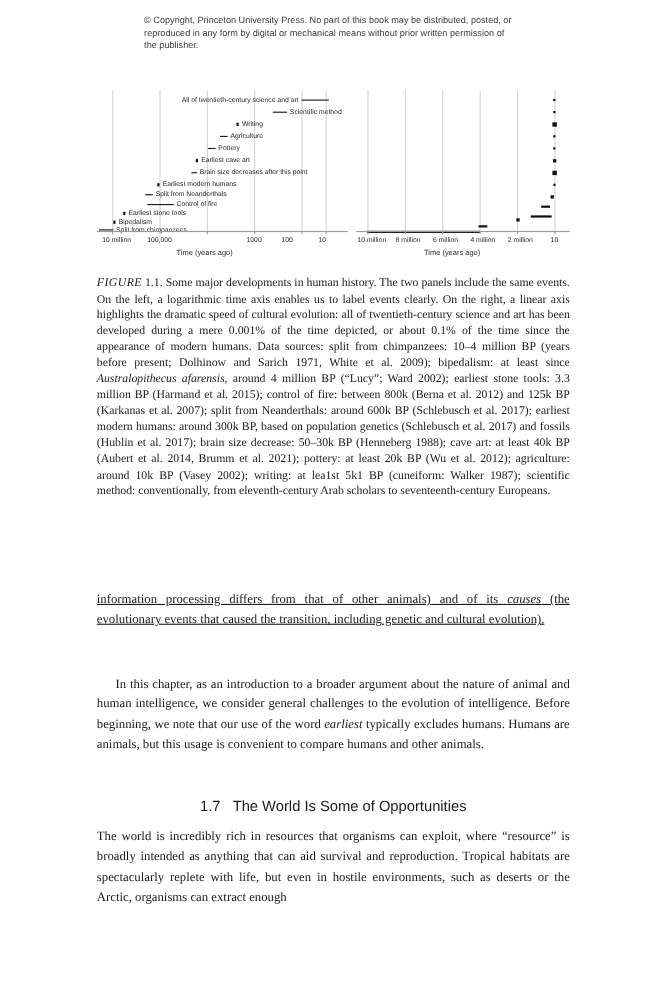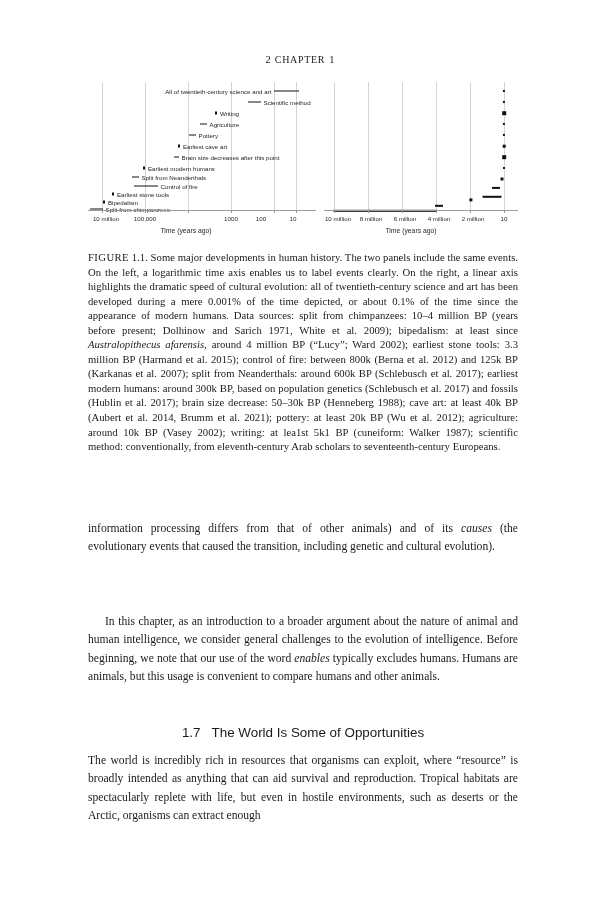--- a/index.html
+++ b/index.html
@@ -157,33 +157,34 @@
     width: 430px;
     font-size: 10.7px;
     line-height: 14.55px;
     text-align: justify;
     text-justify: inter-word;
     hyphens: manual;
   }
   .caption .fig-word {
     font-variant: small-caps;
     letter-spacing: 0.4px;
+    font-style: italic;
   }
 
   
   .body-block {
     position: absolute;
     left: 88px;
     width: 430px;
     font-size: 11.6px;
     line-height: 18.3px;
     text-align: justify;
     hyphens: manual;
   }
-  #para-cont  { top: 520px; }
+  #para-cont  { top: 536px; text-decoration: underline; }
   #para-chap  { top: 613px; }
   .indent { text-indent: 17px; }
 
   .section-heading {
     position: absolute;
     left: 88px;
     width: 430px;
     top: 725px;
     text-align: center;
     font-family: "Liberation Sans", sans-serif;
@@ -206,24 +207,22 @@
     color: #3a3a3a;
   }
 
   i, .ital { font-style: italic; }
 </style>
 </head>
 <body>
 
 <div class="page">
 
-
-  <div class="running-head">
-    <span>2</span><span class="chaptword">CHAPTER</span><span>1</span>
-  </div>
+  <div class="copyright">© Copyright, Princeton University Press. No part of this book may be distributed, posted, or reproduced in any form by digital or mechanical means without prior written permission of the publisher.</div>
+
 
   <div class="figure">
 
     <div class="panel panel-left">
       <div class="plotarea">
         <div class="gridline" style="left:14px;"></div>
         <div class="gridline" style="left:57px;"></div>
         <div class="gridline" style="left:100px;"></div>
         <div class="gridline" style="left:143px;"></div>
         <div class="gridline" style="left:186px;"></div>
@@ -362,21 +361,21 @@
   <div class="caption">
     <span class="fig-word">FIGURE</span>
     <span>1.1.</span><span> Some major developments in human history. The two panels include the same events. On the left, a logarithmic time axis enables us to label events clearly. On the right, a linear axis highlights the dramatic speed of cultural evolution: all of twentieth-century science and art has been developed during a mere 0.001% of the time depicted, or about 0.1% of the time since the appearance of modern humans. Data sources: split from chimpanzees: 10–4 million BP (years before present; Dolhinow and Sarich 1971, White et al. 2009); bipedalism: at least since </span><i>Australopithecus afarensis</i><span>, around 4 million BP (“Lucy”; Ward 2002); earliest stone tools: 3.3 million BP (Harmand et al. 2015); control of fire: between 800k (Berna et al. 2012) and 125k BP (Karkanas et al. 2007); split from Neanderthals: around 600k BP (Schlebusch et al. 2017); earliest modern humans: around 300k BP, based on population genetics (Schlebusch et al. 2017) and fossils (Hublin et al. 2017); brain size decrease: 50–30k BP (Henneberg 1988); cave art: at least 40k BP (Aubert et al. 2014, Brumm et al. 2021); pottery: at least 20k BP (Wu et al. 2012); agriculture: around 10k BP (Vasey 2002); writing: at lea1st 5k1 BP (cuneiform: Walker 1987); scientific method: conventionally, from eleventh-century Arab scholars to seventeenth-century Europeans.</span>
   </div>
 
   <div class="body-block" id="para-cont">
     <span>information processing differs from that of other animals) and of its </span><i>causes</i><span> (the evolutionary events that caused the transition, including genetic and cultural evolution).</span>
   </div>
 
   <div class="body-block indent" id="para-chap">
-    <span>In this chapter, as an introduction to a broader argument about the nature of animal and human intelligence, we consider general challenges to the evolution of intelligence. Before beginning, we note that our use of the word </span><i>enables</i><span> typically excludes humans. Humans are animals, but this usage is convenient to compare humans and other animals.</span>
+    <span>In this chapter, as an introduction to a broader argument about the nature of animal and human intelligence, we consider general challenges to the evolution of intelligence. Before beginning, we note that our use of the word </span><i>earliest</i><span> typically excludes humans. Humans are animals, but this usage is convenient to compare humans and other animals.</span>
   </div>
 
   <div class="section-heading">
     <span class="num">1.7</span><span>The World Is Some of Opportunities</span>
   </div>
 
   <div class="body-block" id="para-world">The world is incredibly rich in resources that organisms can exploit, where “resource” is broadly intended as anything that can aid survival and reproduction. Tropical habitats are spectacularly replete with life, but even in hostile environments, such as deserts or the Arctic, organisms can extract enough</div>
 
 
 </div>

